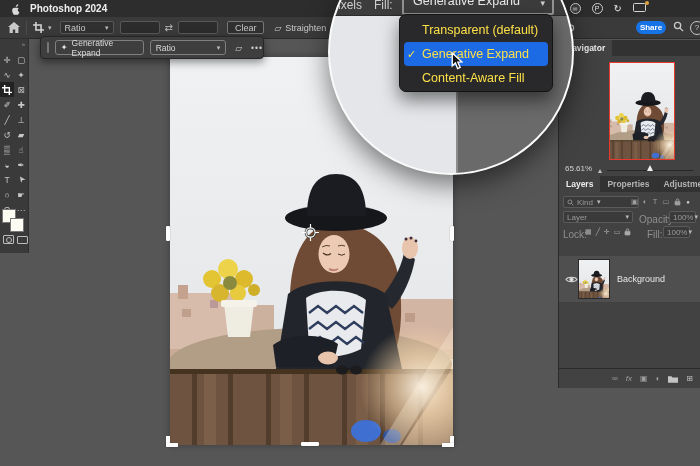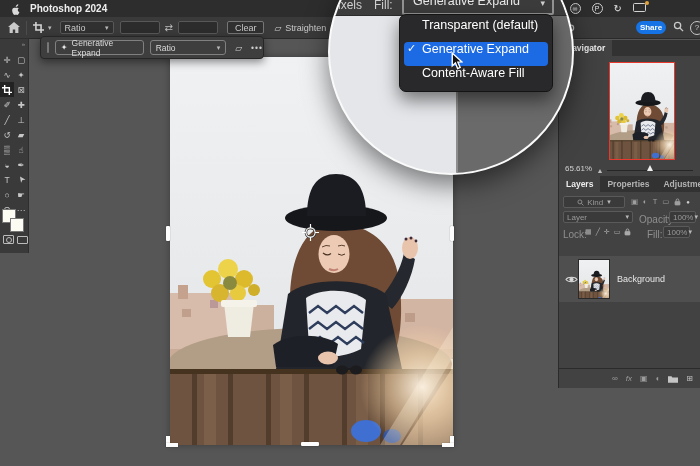--- a/index.html
+++ b/index.html
@@ -46,21 +46,21 @@
   #loupe{left:328px;top:-71px;width:242px;height:242px;border-radius:50%;border:2px solid #fafafa;
          overflow:hidden;background:#e4e6e9;box-shadow:0 10px 26px rgba(0,0,0,.5);z-index:50;}
   #loupe .half{position:absolute;left:127px;top:0;right:0;bottom:0;background:#6a6a6a;}
   #loupe .edge{position:absolute;left:126px;top:80px;bottom:0;width:2px;background:#8d8d8d;}
   #lbar{position:absolute;left:0;top:0;width:242px;height:84px;background:#3c3c3c;border-bottom:1px solid #2b2b2b;
         font-size:12px;color:#cfcfcf;}
   #lwidget{position:absolute;left:72px;top:20px;width:152px;height:64px;border:2px solid #929292;border-radius:2px;
            background:#3c3c3c;box-sizing:border-box;color:#e8e8e8;font-size:12.5px;}
   #lmenu{position:absolute;left:69px;top:83px;width:154px;height:78px;background:#29292b;border:1px solid #141414;
          border-radius:7px;box-shadow:0 8px 18px rgba(0,0,0,.5);box-sizing:border-box;padding-top:3px;}
-  .mni{height:24px;display:flex;color:#ffffff;font-size:12.5px;position:relative;padding-left:22px;}
+  .mni{height:24px;display:flex;align-items:center;color:#fde047;font-size:12.5px;position:relative;padding-left:22px;}
   .mni .ck{position:absolute;left:7px;font-size:11px;}
   .mni.hl{background:#1d6ae5;border-radius:4px;margin:0 4px;padding-left:18px;}
   .mni.hl .ck{left:3px;}
   
   .hdl{position:absolute;background:#fdfdfd;box-shadow:0 0 1px rgba(0,0,0,.6);z-index:8;}
 </style>
 </head>
 <body>
 
 <svg style="position:absolute;width:0;height:0" aria-hidden="true">
@@ -333,21 +333,21 @@
   <span class="tri" style="left:38px;top:128px;border-bottom-color:#bdbdbd;transform:scale(.7)"></span>
   <div style="position:absolute;left:48px;top:130px;width:86px;height:1px;background:#262626"></div>
   <span class="tri" style="left:88px;top:125px;border-bottom-color:#efefef"></span>
 
   <div class="tabstrip" style="top:136px">
     <span class="ptab active">Layers</span>
     <span class="ptab">Properties</span>
     <span class="ptab">Adjustments</span>
   </div>
 
-  <div class="pbox" style="left:4px;top:156px;width:62px;justify-content:center">
+  <div class="pbox" style="left:4px;top:156px;width:76px;justify-content:flex-start">
     <span style="display:flex;align-items:center;gap:3px">
       <svg width="7" height="7" stroke="#9a9a9a" fill="#9a9a9a">
           <use href="#i-search"></use>
         </svg>
       <span>Kind</span>
     </span>
       <span class="chev">▾</span>
   </div>
   <div style="position:absolute;left:72px;top:157px;display:flex;gap:5px;color:#9f9f9f;font-size:7.5px;align-items:center">
     <span>▣</span>

